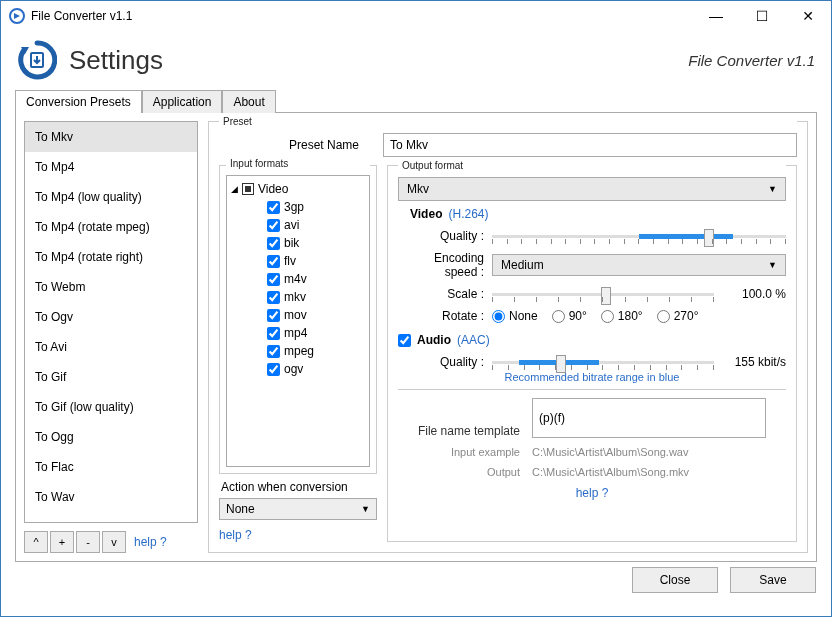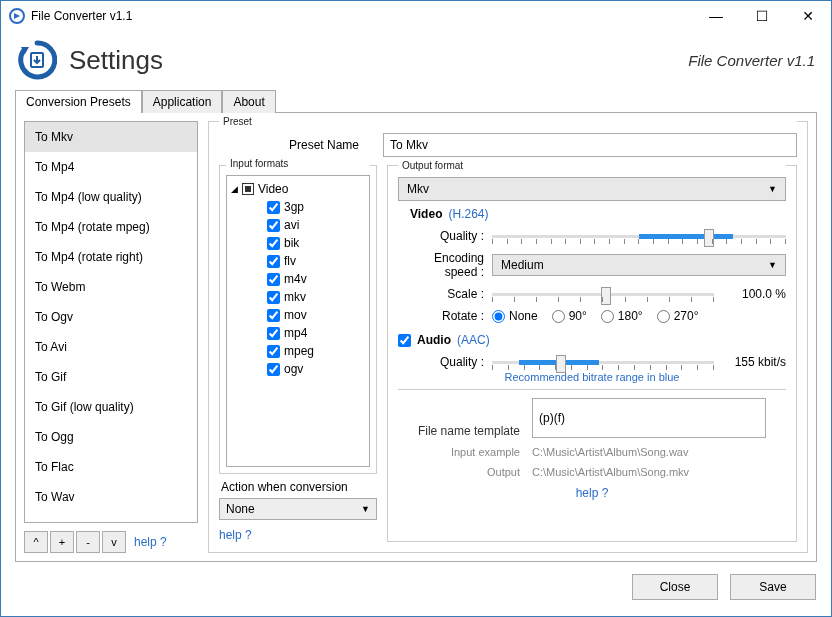--- a/index.html
+++ b/index.html
@@ -79,21 +79,21 @@
 .radio-row { display:flex; gap:14px; align-items:center; }
 .radio-row label { display:flex; align-items:center; gap:4px; }
 .reco { text-align:center; color:#2a6dc9; font-size:11px; margin-top:-2px; }
 .bottom-box { border-top:1px solid #ccc; margin-top:6px; padding-top:8px; }
 .bbrow { display:flex; align-items:flex-end; margin-bottom:8px; }
 .bbrow .lbl { width:122px; text-align:right; margin-right:12px; color:#333; }
 .bbrow .lbl.sm { color:#888; font-size:11px; }
 .bbrow .val { font-size:11px; color:#888; }
 .ft-input { flex:0 0 234px; border:1px solid #aaa; height:40px; padding:8px 6px; }
 
-.footer { position:absolute; bottom:17px; right:16px; display:flex; gap:12px; }
+.footer { position:absolute; bottom:24px; right:16px; display:flex; gap:12px; }
 .footer button { width:86px; height:26px; border:1px solid #aaa; background:#eee; }
 </style>
 </head>
 <body>
 
 <div class="titlebar">
   <svg viewBox="0 0 16 16">
       <circle cx="8" cy="8" r="7" fill="none" stroke="#2a6dc9" stroke-width="2"></circle>
       <path d="M5 5 L5 11 L11 8 Z" fill="#2a6dc9"></path>
     </svg>

